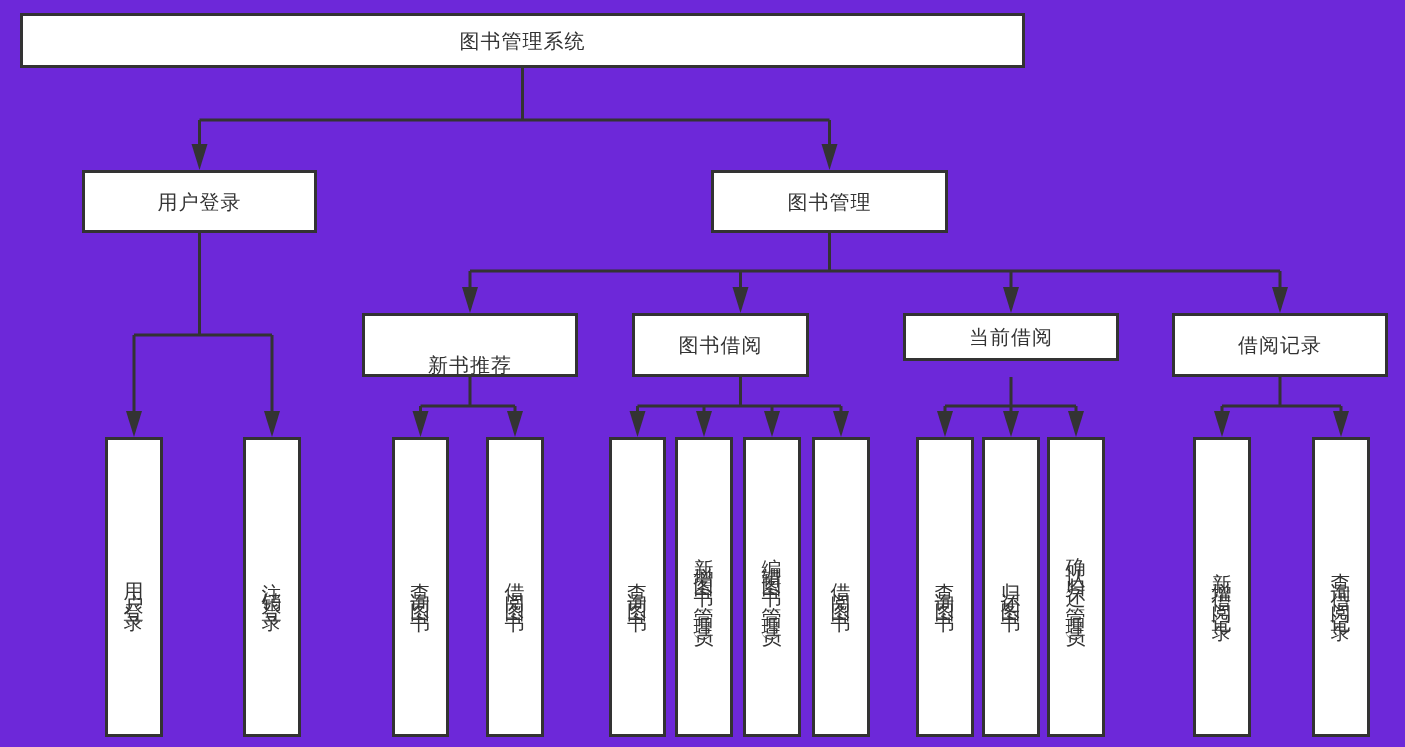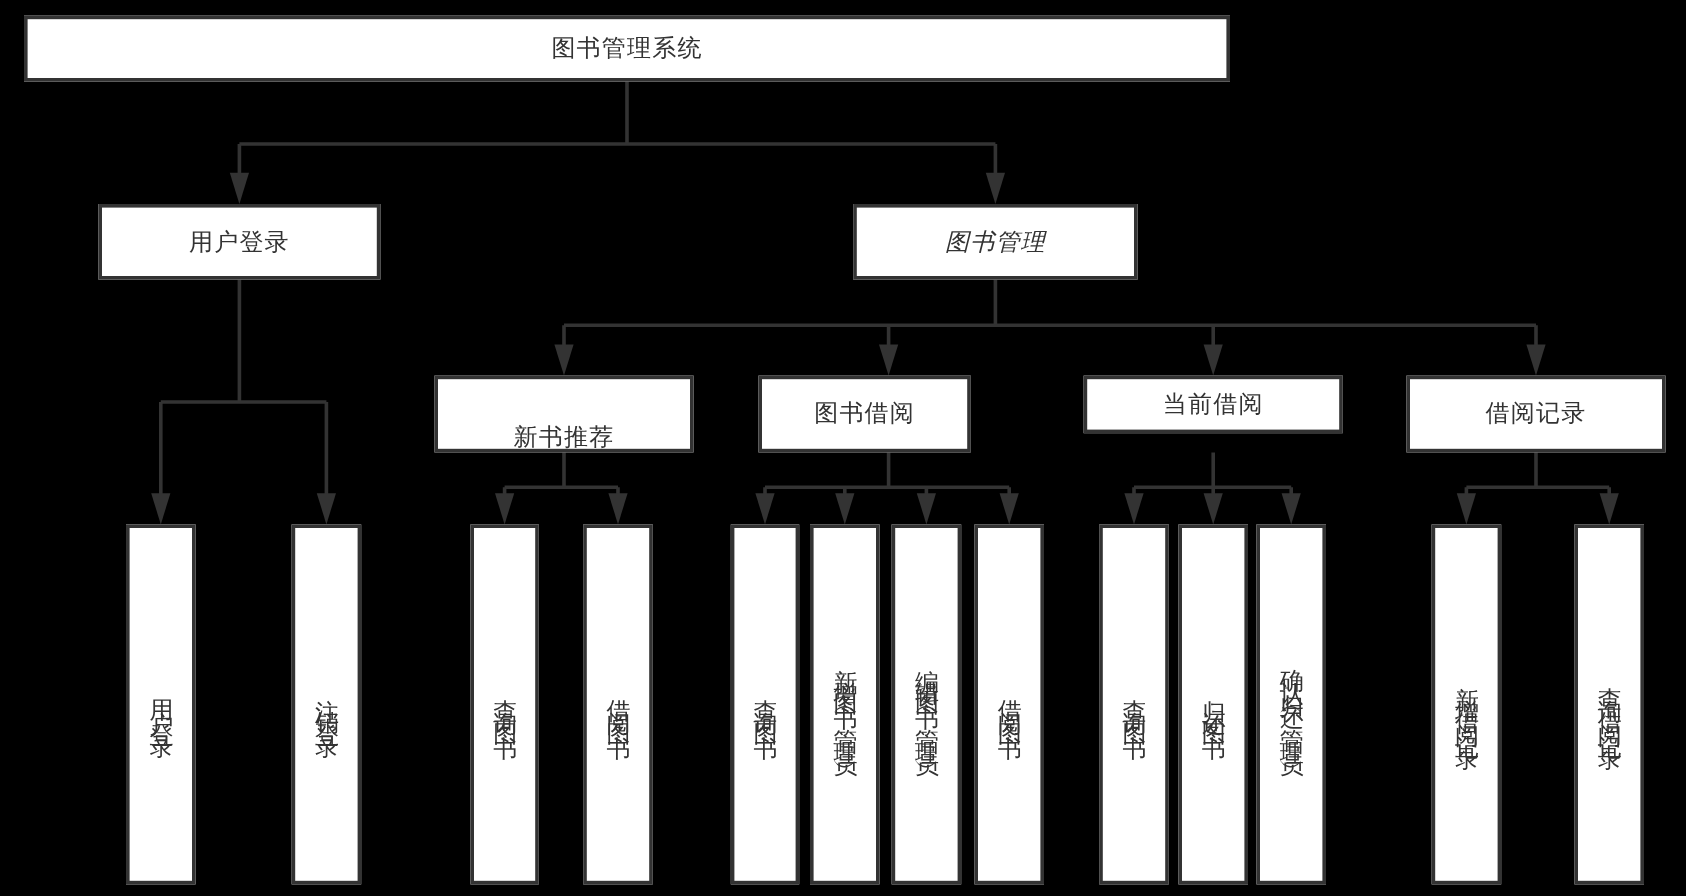--- a/index.html
+++ b/index.html
@@ -1,20 +1,20 @@
 <!DOCTYPE html>
 <html><head>
 <meta charset="utf-8">
 <style>
   html, body { margin: 0; padding: 0; background: #ffffff; }
   .canvas {
     position: relative;
     width: 1405px;
     height: 747px;
-    background: #000000;
+    background: #6d28d9;
     font-family: "Liberation Sans", "DejaVu Sans", sans-serif;
     overflow: hidden;
   }
   #connector-layer {
     position: absolute;
     left: 0; top: 0;
     width: 1405px; height: 747px;
   }
   .node {
     position: absolute;
@@ -75,21 +75,21 @@
       <polygon points="1333,411 1349,411 1341,437" fill="#333333"></polygon>
     </svg>
   <div id="nodes">
       <div class="node" style="left: 20px; top: 13px; width: 1005px; height: 55px; border-color: rgb(51, 51, 51); background: rgb(255, 255, 255);">
         <span class="lbl-h" style="color: rgb(51, 51, 51);">图书管理系统</span>
       </div>
       <div class="node" style="left: 82px; top: 170px; width: 235px; height: 63px; border-color: rgb(51, 51, 51); background: rgb(255, 255, 255);">
         <span class="lbl-h" style="color: rgb(51, 51, 51);">用户登录</span>
       </div>
       <div class="node" style="left: 711px; top: 170px; width: 237px; height: 63px; border-color: rgb(51, 51, 51); background: rgb(255, 255, 255);">
-        <span class="lbl-h" style="color: rgb(51, 51, 51); font-style: italic;">图书管理</span>
+        <span class="lbl-h" style="color: rgb(51, 51, 51);">图书管理</span>
       </div>
       <div class="node" style="left: 362px; top: 313px; width: 216px; height: 64px; border-color: rgb(51, 51, 51); background: rgb(255, 255, 255);">
         <span class="lbl-h" style="color: rgb(51, 51, 51); margin-top: 39px;">新书推荐</span>
       </div>
       <div class="node" style="left: 632px; top: 313px; width: 177px; height: 64px; border-color: rgb(51, 51, 51); background: rgb(255, 255, 255);">
         <span class="lbl-h" style="color: rgb(51, 51, 51);">图书借阅</span>
       </div>
       <div class="node" style="left: 903px; top: 313px; width: 216px; height: 48px; border-color: rgb(51, 51, 51); background: rgb(255, 255, 255); justify-content: center;">
         <span class="lbl-h" style="color: rgb(51, 51, 51);">当前借阅</span>
       </div>

